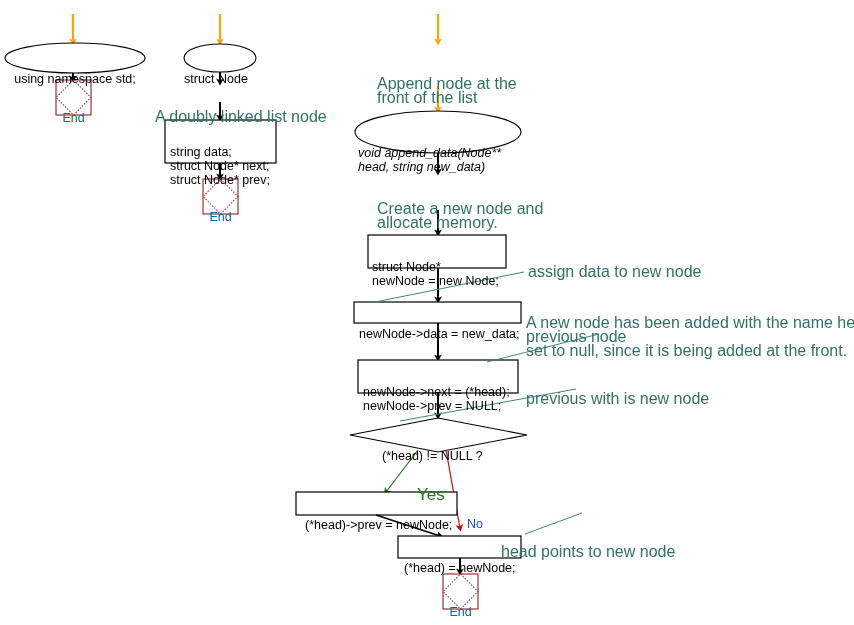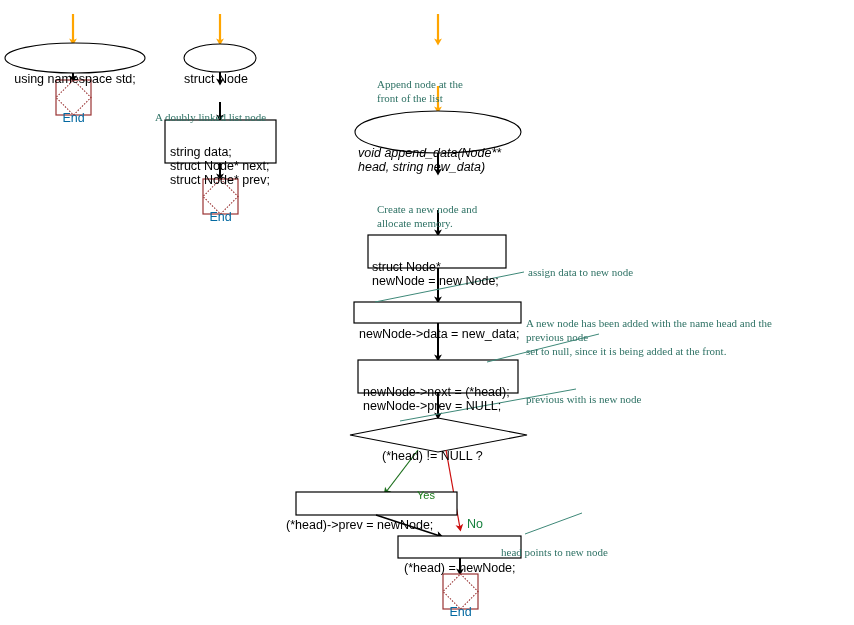--- a/index.html
+++ b/index.html
@@ -27,31 +27,30 @@
     font-family: "Liberation Sans", sans-serif;
     margin-top: 21px;
   }
   
   .code-text {
     font-size: 12.5px;
     color: #000000;
   }
   
   .note-text {
-    font-size: 11px;
+    font-size: 16px;
     color: #2f7265;
-    font-family: Liberation Serif, serif;
   }
   .yes-text {
-    font-size: 11px;
+    font-size: 17px;
     color: #1a7a1a;
   }
   .no-text {
     font-size: 12.5px;
-    color: #15803d;
+    color: #1d4ed8;
   }
   .end-text {
     font-size: 12.5px;
     color: #0369a1;
   }
 </style>
 </head>
 <body>
 
 <svg id="flow-canvas" viewBox="0 0 854 625" xmlns="http://www.w3.org/2000/svg">
@@ -161,16 +160,16 @@
 <div class="lbl code-text" style="left:359px; top:306px;">newNode-&gt;data = new_data;</div>
 <div class="lbl note-text" style="left:526px; top:295px;">A new node has been added with the name head and the
 previous node
 set to null, since it is being added at the front.</div>
 <div class="lbl code-text" style="left:363px; top:364px;">newNode-&gt;next = (*head);
 newNode-&gt;prev = NULL;</div>
 <div class="lbl note-text" style="left:526px; top:371px;">previous with is new node</div>
 <div class="lbl code-text" style="left:382px; top:428px;">(*head) != NULL ?</div>
 <div class="lbl yes-text" style="left:417px; top:467px;">Yes</div>
 <div class="lbl no-text" style="left:467px; top:496px;">No</div>
-<div class="lbl code-text" style="left:286px; top:497px;">(*head)-&gt;prev = newNode;</div>
+<div class="lbl code-text" style="left:305px; top:497px;">(*head)-&gt;prev = newNode;</div>
 <div class="lbl note-text" style="left:501px; top:524px;">head points to new node</div>
 <div class="lbl code-text" style="left:404px; top:540px;">(*head) = newNode;</div>
 <div class="lbl end-text" style="left:443px; top:584px; width:35px; text-align:center;">End</div>
 
 </body></html>

